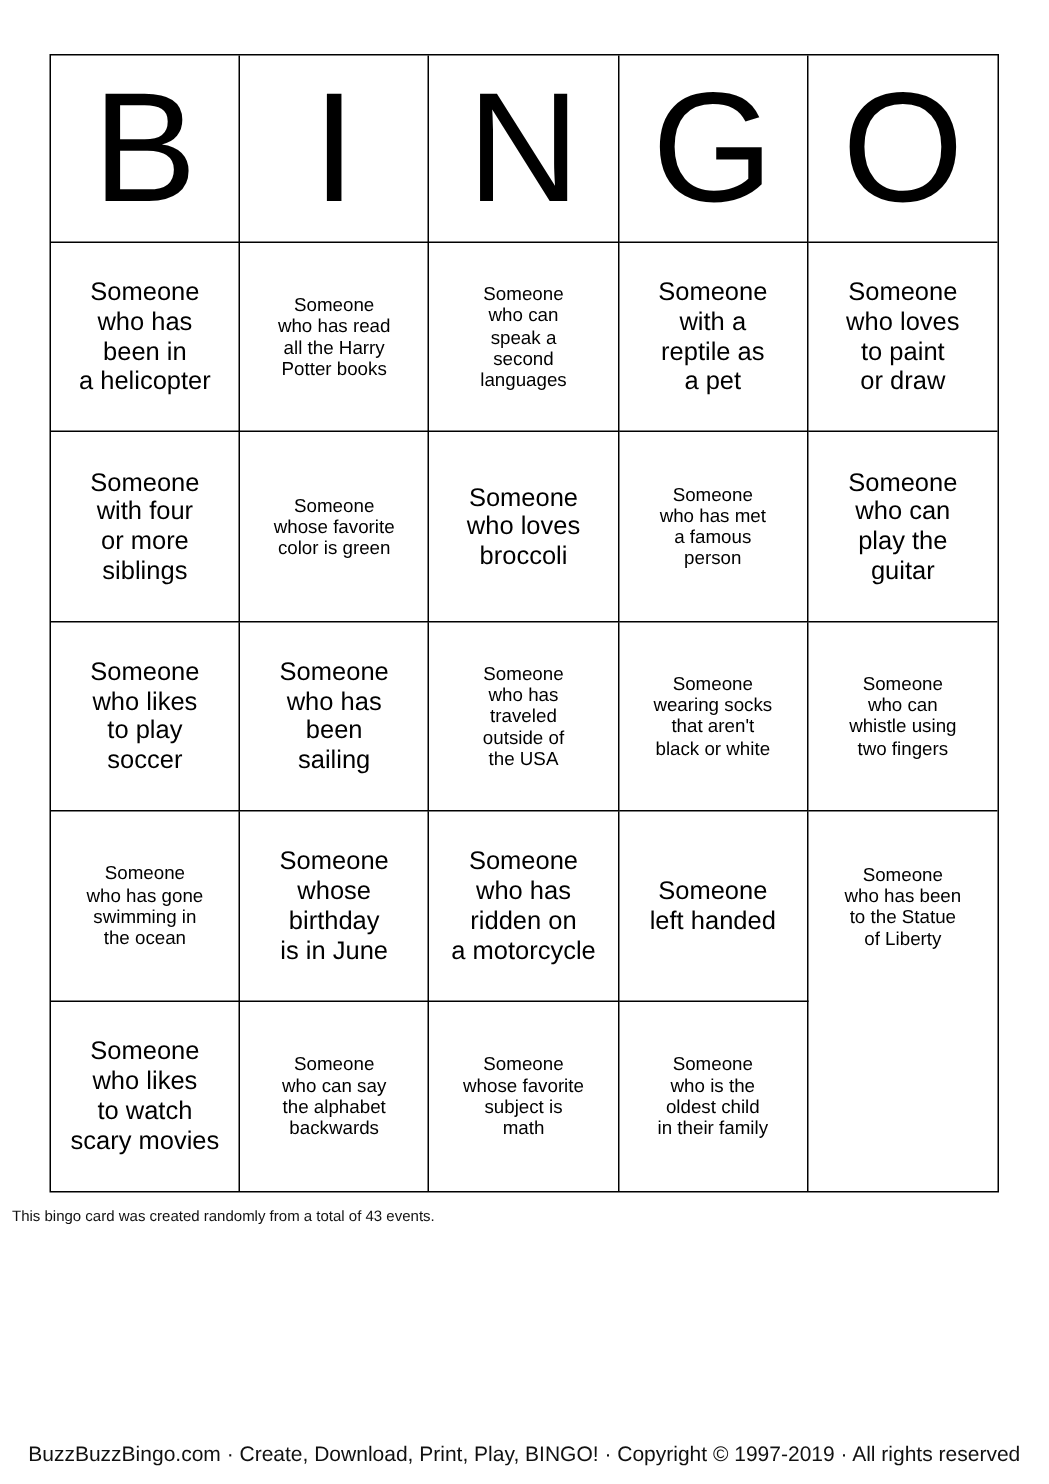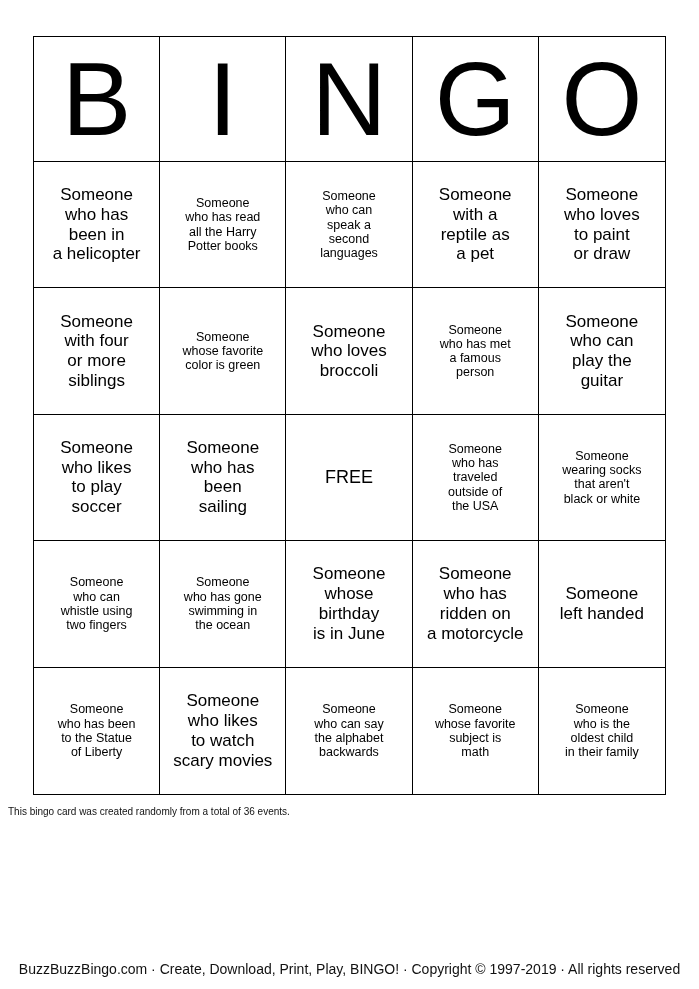--- a/index.html
+++ b/index.html
@@ -85,21 +85,20 @@
 guitar</div>
 
   <div class="cell lg">Someone
 who likes
 to play
 soccer</div>
   <div class="cell lg">Someone
 who has
 been
 sailing</div>
-  <div class="cell free">FREE</div>
   <div class="cell sm">Someone
 who has
 traveled
 outside of
 the USA</div>
   <div class="cell sm">Someone
 wearing socks
 that aren't
 black or white</div>
 
@@ -137,15 +136,15 @@
   <div class="cell sm">Someone
 whose favorite
 subject is
 math</div>
   <div class="cell sm">Someone
 who is the
 oldest child
 in their family</div>
 </div>
 
-<div class="note">This bingo card was created randomly from a total of 36 events.</div>
+<div class="note">This bingo card was created randomly from a total of 43 events.</div>
 
 <div class="footer">BuzzBuzzBingo.com · Create, Download, Print, Play, BINGO! · Copyright © 1997-2019 · All rights reserved</div>
 
 </body></html>

